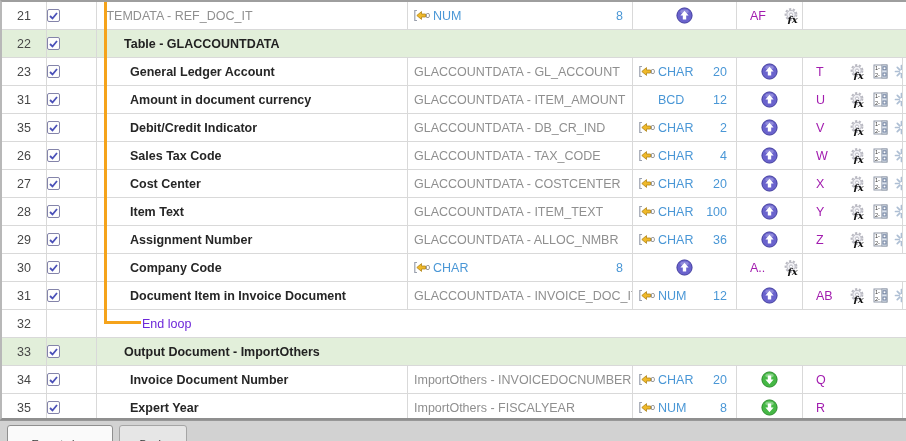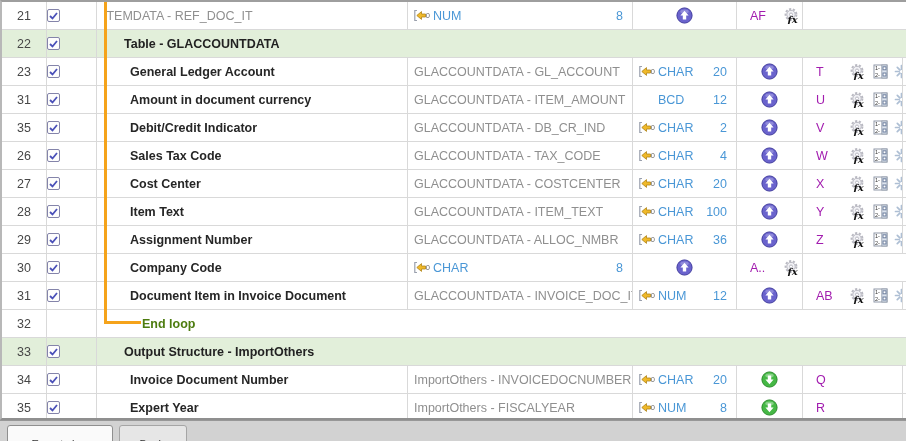--- a/index.html
+++ b/index.html
@@ -22,21 +22,21 @@
   .c.map  { padding-left:6px; color:#8f8f8f; }
   .c.type { padding:0 9px 0 4px; color:#4a97d6; }
   .tname  { margin-left:2px; }
   .tlen   { margin-left:auto; }
   .c.dir  { justify-content:center; }
   .c.act  { padding-left:13px; gap:6px; }
   .letter { width:27px; color:#a21caf; flex:0 0 auto; }
   .aicon  { display:inline-flex; align-items:center; }
 
   .c.merged { grid-column:3/9; border-right:none; font-weight:bold; color:#222; padding-left:27px; }
-  .trow.endloop .c.merged { font-weight:bold; color:#4d7c0f; padding-left:45px; }
+  .trow.endloop .c.merged { font-weight:normal; color:#6d28d9; padding-left:45px; }
   .trow.endloop .c.check { }
 
   .cb { width:13px; height:13px; border:1px solid #8484aa; border-radius:2px; background:#fdfdfd;
         display:flex; align-items:center; justify-content:center; box-sizing:border-box; }
 
   .zicon { width:19px; flex:0 0 auto; display:inline-flex; }
   .zicon.hid { visibility:hidden; }
 
   
   #loop-v { position:absolute; left:102px; top:0; width:3px; height:322px; background:#f5a31b; z-index:4; }
@@ -722,21 +722,21 @@
         </div>
         <div class="trow section">
           <div class="c num">33</div>
           <div class="c check">
             <span class="cb">
               <svg width="9" height="8" viewBox="0 0 9 8">
                 <path d="M1 4 L3.5 6.5 L8 1" stroke="#4a50b8" stroke-width="1.8" fill="none"></path>
               </svg>
             </span>
           </div>
-          <div class="c merged">Output Structure - ImportOthers</div>
+          <div class="c merged">Output Document - ImportOthers</div>
         </div>
         <div class="trow field">
           <div class="c num">34</div>
           <div class="c check">
             <span class="cb">
               <svg width="9" height="8" viewBox="0 0 9 8">
                 <path d="M1 4 L3.5 6.5 L8 1" stroke="#4a50b8" stroke-width="1.8" fill="none"></path>
               </svg>
             </span>
           </div>

